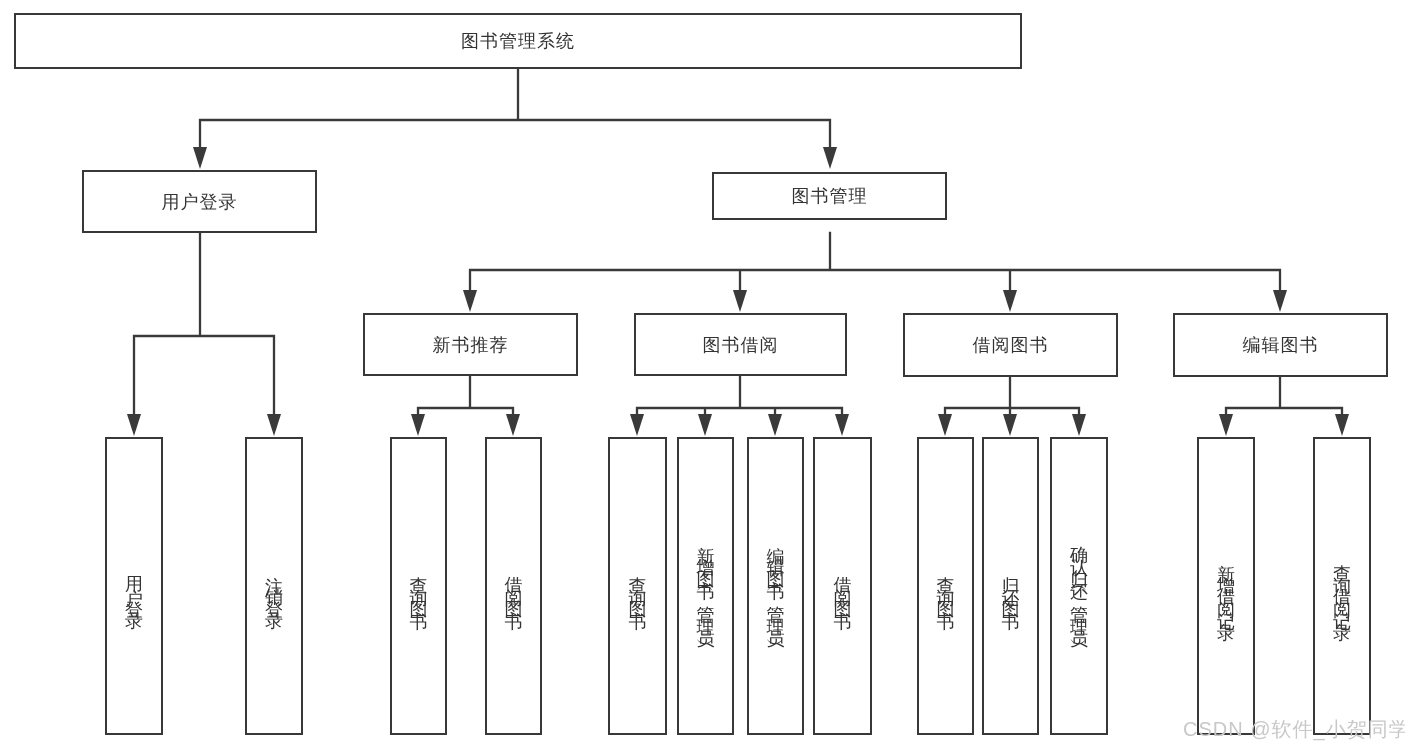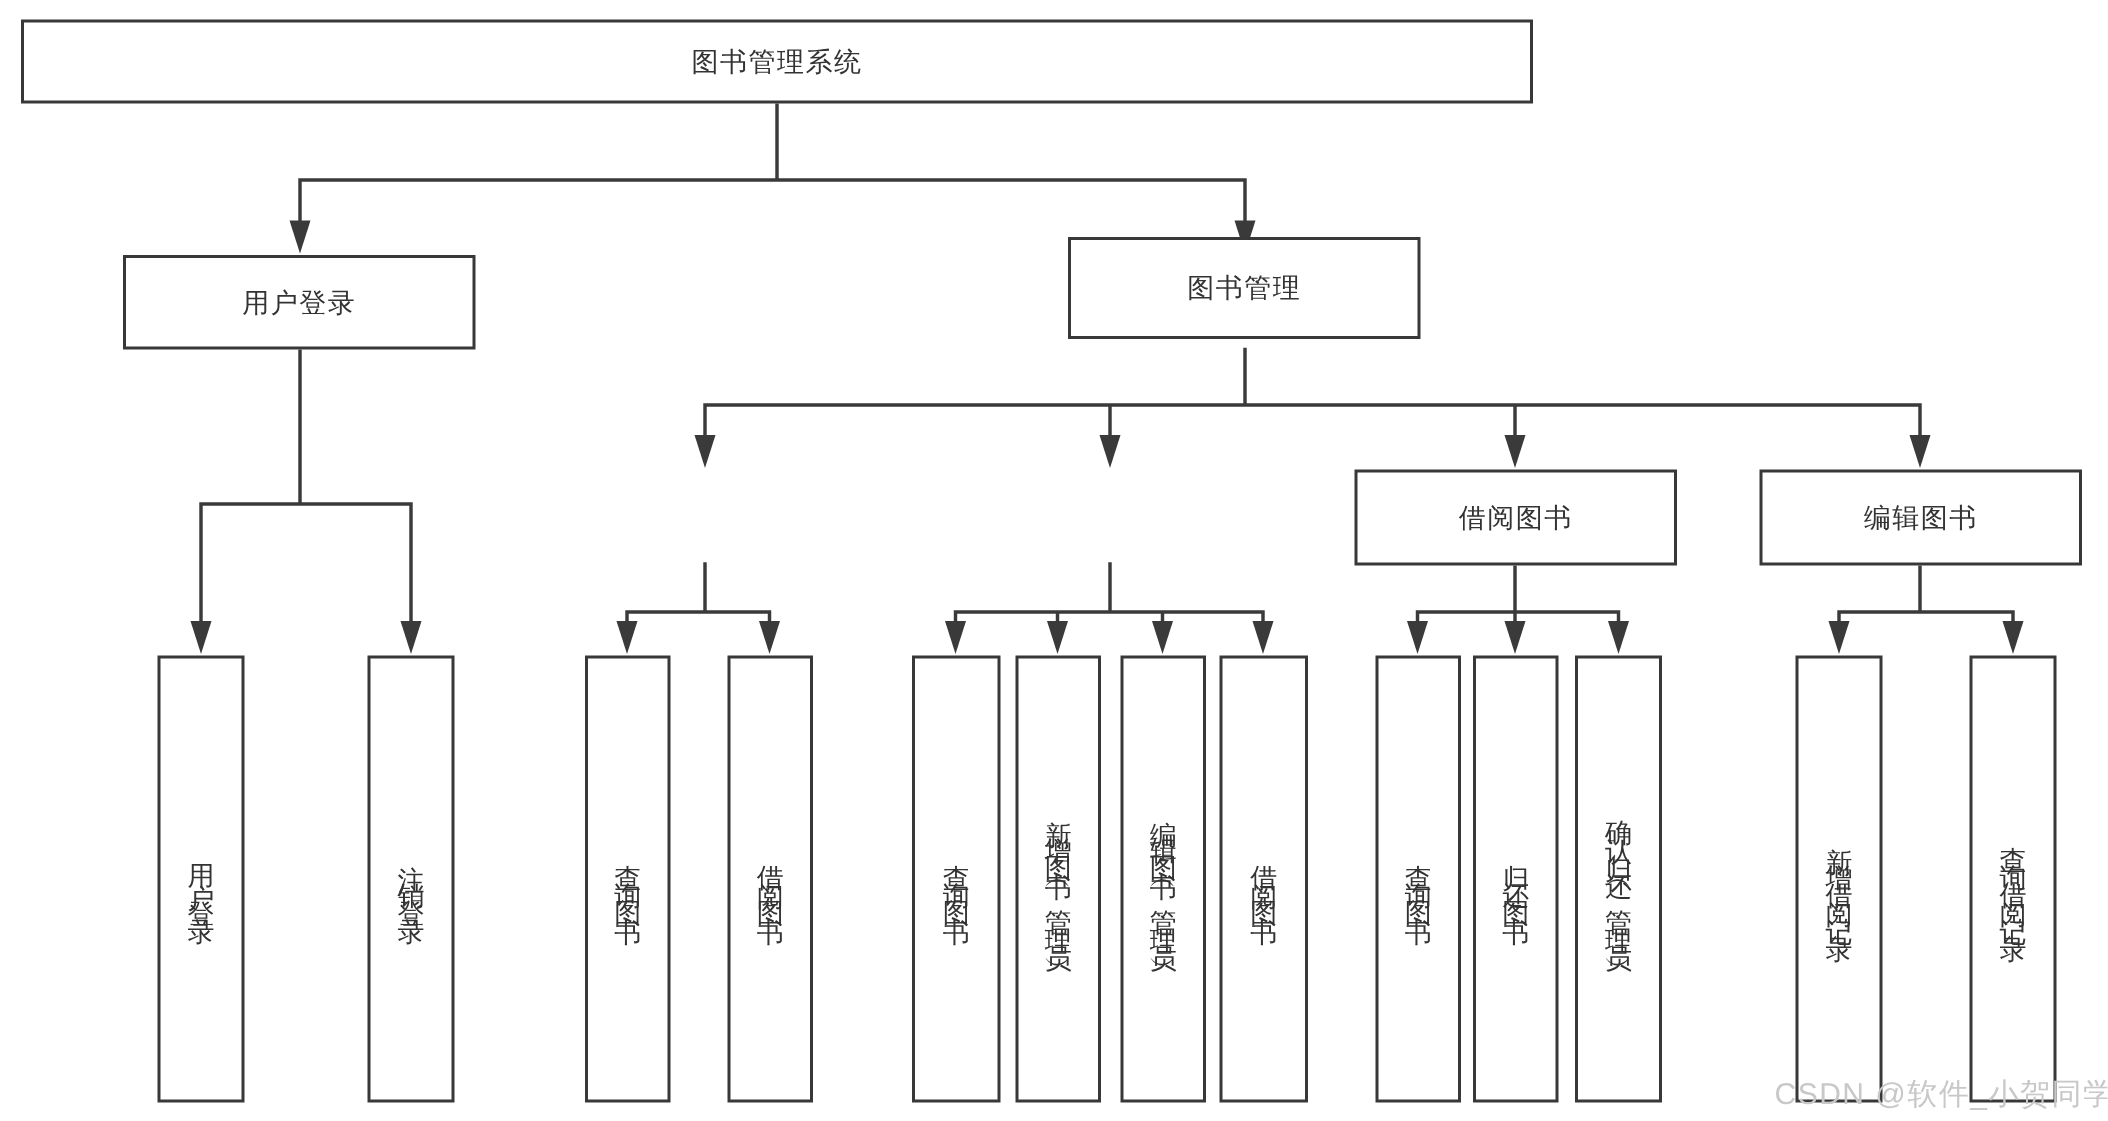--- a/index.html
+++ b/index.html
@@ -81,22 +81,24 @@
     <polygon points="1072,414 1086,414 1079,436"></polygon>
 
     <path d="M1280 376 V408 M1226 408 H1342 M1226 408 V417 M1342 408 V417"></path>
     <polygon points="1219,414 1233,414 1226,436"></polygon>
     <polygon points="1335,414 1349,414 1342,436"></polygon>
   </svg>
 
   <div class="node" style="left:14px;top:13px;width:1008px;height:56px">图书管理系统</div>
 
   <div class="node" style="left:82px;top:170px;width:235px;height:63px">用户登录</div>
-  <div class="node" style="left:712px;top:158px;width:235px;height:68px">图书管理</div>
+  <div class="node" style="left:712px;top:172px;width:235px;height:48px">图书管理</div>
 
+  <div class="node" style="left:363px;top:313px;width:215px;height:63px">新书推荐</div>
+  <div class="node" style="left:634px;top:313px;width:213px;height:63px">图书借阅</div>
   <div class="node" style="left:903px;top:313px;width:215px;height:64px">借阅图书</div>
   <div class="node" style="left:1173px;top:313px;width:215px;height:64px">编辑图书</div>
 
   <div class="node v" style="left:105px;top:437px;width:58px;height:298px">用户登录</div>
   <div class="node v" style="left:245px;top:437px;width:58px;height:298px">注销登录</div>
 
   <div class="node v" style="left:390px;top:437px;width:57px;height:298px">查询图书</div>
   <div class="node v" style="left:485px;top:437px;width:57px;height:298px">借阅图书</div>
 
   <div class="node v" style="left:608px;top:437px;width:59px;height:298px">查询图书</div>

